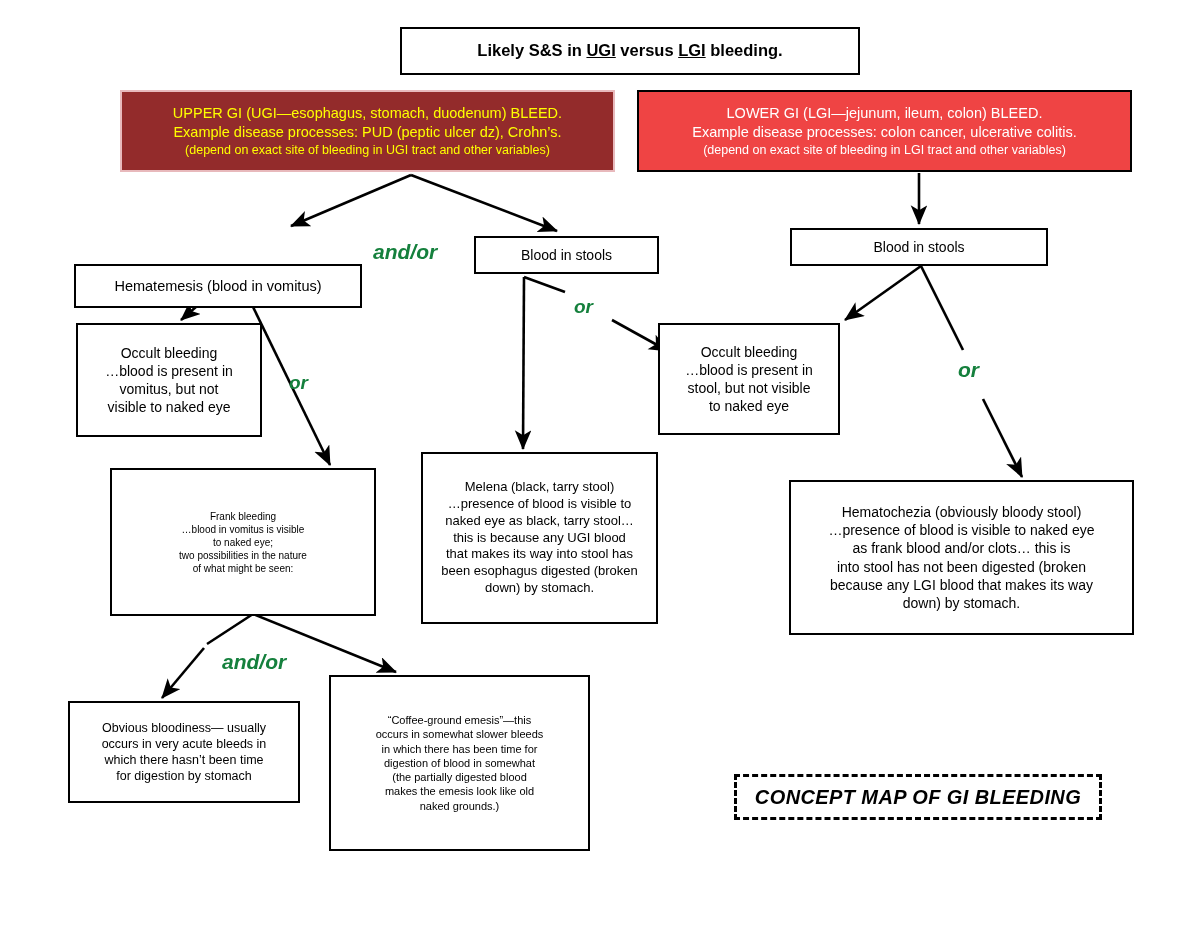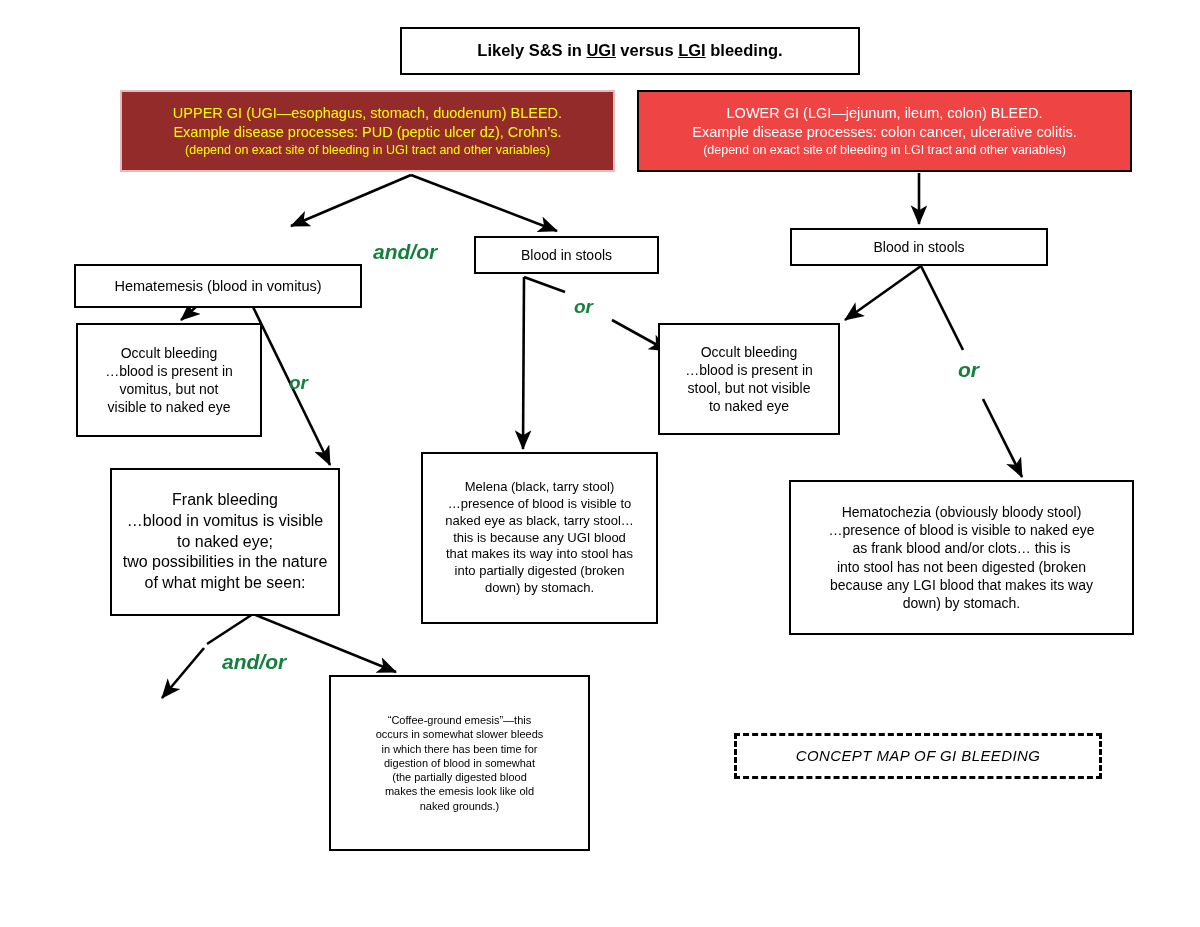--- a/index.html
+++ b/index.html
@@ -71,33 +71,33 @@
   
   #hematemesis-box { left: 74px; top: 228px; width: 288px; height: 44px; font-size: 14.5px; margin-top: 36px; }
   #blood-stools-ugi-box { left: 474px; top: 236px; width: 185px; height: 38px; font-size: 14px; }
   #blood-stools-lgi-box { left: 790px; top: 228px; width: 258px; height: 38px; font-size: 14px; }
 
   
   #occult-ugi-box { left: 76px; top: 323px; width: 186px; height: 114px; font-size: 14px; }
   #occult-lgi-box { left: 658px; top: 323px; width: 182px; height: 112px; font-size: 14px; }
 
   
-  #frank-bleeding-box { left: 110px; top: 468px; width: 230px; height: 148px; font-size: 16px; }
+  #frank-bleeding-box { left: 110px; top: 468px; width: 266px; height: 148px; font-size: 10px; }
   #melena-box { left: 421px; top: 452px; width: 237px; height: 172px; font-size: 13px; }
   #hematochezia-box { left: 789px; top: 480px; width: 345px; height: 155px; font-size: 14px; }
 
   
   #obvious-bloodiness-box { left: 68px; top: 701px; width: 232px; height: 102px; font-size: 12.5px; }
   #coffee-ground-box { left: 329px; top: 675px; width: 261px; height: 176px; font-size: 11px; }
 
   
   #concept-map-box {
-    left: 734px; top: 733px; width: 368px; height: 46px;
+    left: 734px; top: 774px; width: 368px; height: 46px;
     border: 3px dashed #000000;
-    font-size: 15px; font-weight: normal; font-style: italic;
+    font-size: 20px; font-weight: bold; font-style: italic;
     letter-spacing: 0.4px;
   }
 
   
   .conn-label {
     position: absolute;
     font-weight: bold;
     font-style: italic;
     color: #15803d;
     z-index: 4;
@@ -225,35 +225,45 @@
   <div class="box" id="melena-box">
     <span class="ln">
       <span class="b">Melena</span><span> (black, tarry stool)</span>
     </span>
     <span class="ln">…presence of blood is visible to</span>
     <span class="ln">
       <span>naked eye as </span><span class="i">black, tarry stool</span><span>…</span>
     </span>
     <span class="ln">this is because any UGI blood</span>
     <span class="ln">that makes its way into stool has</span>
-    <span class="ln">into partially digested (broken</span>
+    <span class="ln">been esophagus digested (broken</span>
     <span class="ln">down) by stomach.</span>
   </div>
 
   <div class="box" id="hematochezia-box">
     <span class="ln">
       <span class="b">Hematochezia</span><span> (obviously bloody stool)</span>
     </span>
     <span class="ln">…presence of blood is visible to naked eye</span>
     <span class="ln">as frank blood and/or clots… this is</span>
     <span class="ln">into stool has not been digested (broken</span>
     <span class="ln">because any LGI blood  that makes its way</span>
     <span class="ln">down) by stomach.</span>
   </div>
 
+  <div class="box" id="obvious-bloodiness-box">
+    <span class="ln">
+      <span class="b">Obvious bloodiness</span><span>— usually</span>
+    </span>
+    <span class="ln">occurs in very acute bleeds in</span>
+    <span class="ln">
+      <span>which there </span><span class="i">hasn’t been time</span>
+    </span>
+    <span class="ln i">for digestion by stomach</span>
+  </div>
 
   <div class="box" id="coffee-ground-box">
     <span class="ln">
       <span class="b">“</span><span class="b">Coffee-ground emesis</span><span>”—this</span>
     </span>
     <span class="ln">occurs in somewhat slower bleeds</span>
     <span class="ln">in which there has been time for</span>
     <span class="ln">digestion of blood in somewhat</span>
     <span class="ln">(the partially digested blood</span>
     <span class="ln">makes the emesis look like old</span>

